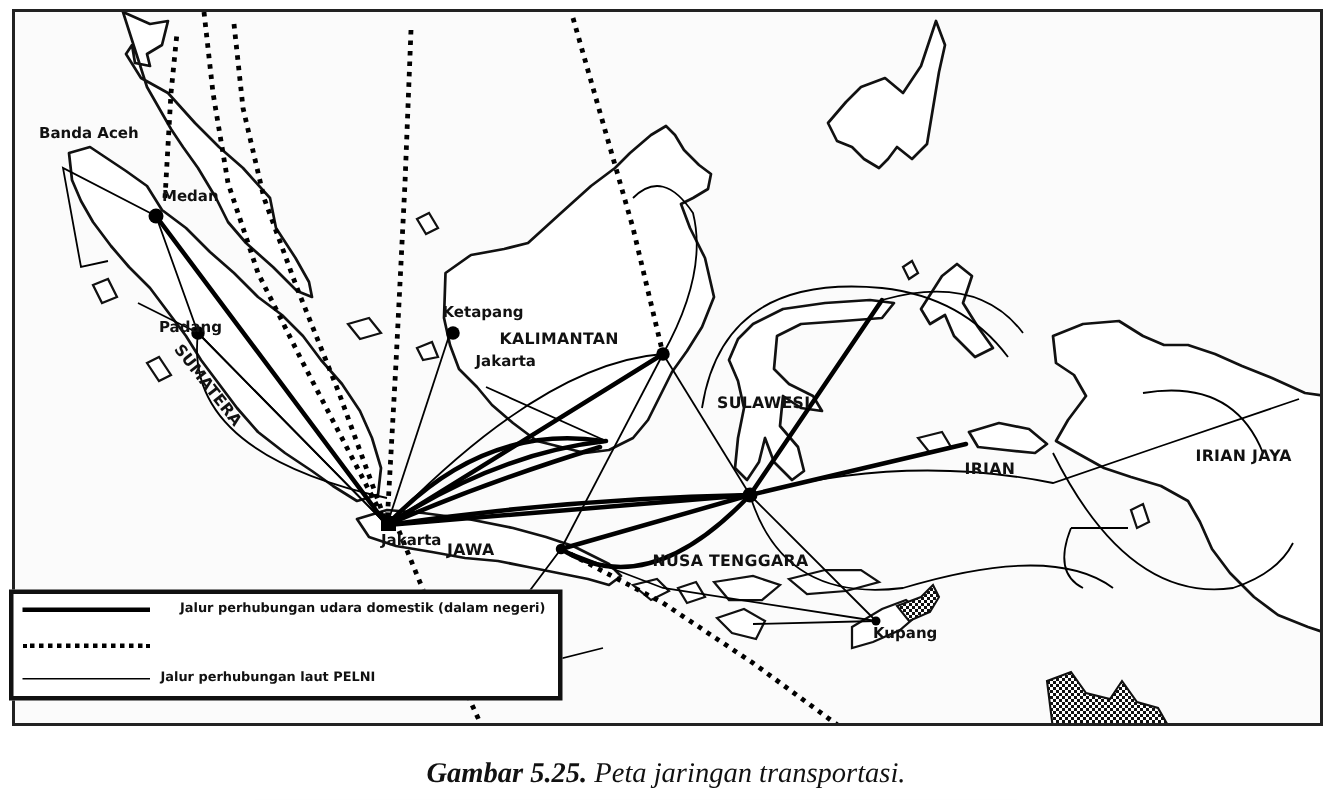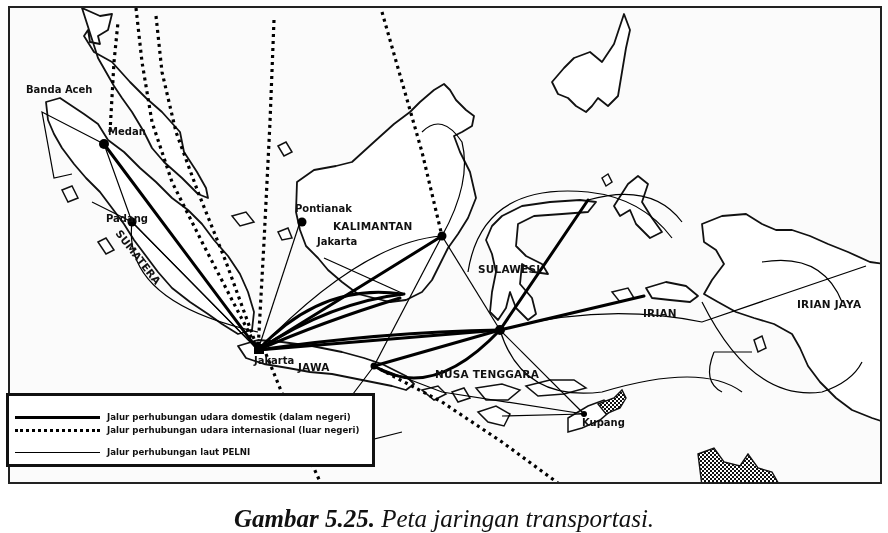--- a/index.html
+++ b/index.html
@@ -15,21 +15,21 @@
   .city-dot { fill: #000; }
   .lbl { position: absolute; font-family: "DejaVu Sans", sans-serif; font-weight: bold; font-size: 10px; color: #111; white-space: nowrap; line-height: 1; }
   .region { font-size: 10.5px; letter-spacing: 0.2px; }
   #legend { position: absolute; left: 6px; top: 393px; width: 369px; height: 74px; border: 3px solid #111; background: #fff; box-sizing: border-box; }
   .legend-row { position: absolute; left: 6px; height: 14px; display: flex; align-items: center; }
   .legend-line { width: 85px; margin-right: 7px; border-top-color: #000; }
   .legend-line.dom { border-top: 3px solid #000; }
   .legend-line.intl { border-top: 3px dotted #000; }
   .legend-line.sea { border-top: 1px solid #000; }
   .legend-text { font-family: "DejaVu Sans", sans-serif; font-weight: bold; font-size: 8.6px; color: #111; white-space: nowrap; }
-  #caption { position: absolute; left: 0; width: 888px; top: 505px; text-align: center; font-family: "Liberation Serif", serif; font-size: 25px; color: #111; }
+  #caption { position: absolute; left: 0; width: 888px; top: 505px; text-align: center; font-family: "Liberation Serif", serif; font-size: 19px; color: #111; }
   #caption .cap-num { font-weight: bold; font-style: italic; }
   #caption .cap-text { font-style: italic; }
 </style>
 </head>
 <body>
 
 <div id="map-frame">
   <svg id="map-svg" width="874" height="478" viewBox="8 6 874 478" xmlns="http://www.w3.org/2000/svg">
     <defs>
       <pattern id="dots" width="4" height="4" patternUnits="userSpaceOnUse">
@@ -136,41 +136,40 @@
       <rect class="city-dot" x="252" y="342" width="10" height="10"></rect>
       <circle class="city-dot" cx="372" cy="364" r="3.5"></circle>
       <circle class="city-dot" cx="582" cy="412" r="3"></circle>
     </g>
   </svg>
 </div>
 
 <div class="lbl" style="left:26px;top:85px;">Banda Aceh</div>
 <div class="lbl" style="left:108px;top:127px;">Medan</div>
 <div class="lbl" style="left:66px;top:214px;padding-left:40px;">Padang</div>
-<div class="lbl" style="left:295px;top:204px;">Pontianak</div>
+<div class="lbl" style="left:295px;top:204px;">Ketapang</div>
 <div class="lbl" style="left:317px;top:237px;">Jakarta</div>
 <div class="lbl" style="left:254px;top:356px;">Jakarta</div>
 <div class="lbl" style="left:582px;top:418px;">Kupang</div>
 
 <div class="lbl region" style="left:122px;top:228px;transform:rotate(52deg);transform-origin:left top;">SUMATERA</div>
 <div class="lbl region" style="left:333px;top:221px;">KALIMANTAN</div>
 <div class="lbl region" style="left:478px;top:264px;">SULAWESI</div>
 <div class="lbl region" style="left:298px;top:362px;">JAWA</div>
 <div class="lbl region" style="left:435px;top:369px;">NUSA TENGGARA</div>
 <div class="lbl region" style="left:643px;top:308px;">IRIAN</div>
 <div class="lbl region" style="left:797px;top:299px;">IRIAN JAYA</div>
 
 <div id="legend">
-  <div class="legend-row" style="top:14px;">
+  <div class="legend-row" style="top:3px;gap:13px;">
     <div class="legend-line dom"></div>
     <span class="legend-text">Jalur perhubungan udara domestik (dalam negeri)</span>
   </div>
   <div class="legend-row" style="top:27px;">
     <div class="legend-line intl"></div>
-    <span class="legend-text">Jalur perhubungan udara internasional (luar negeri)</span>
   </div>
   <div class="legend-row" style="top:49px;">
     <div class="legend-line sea"></div>
     <span class="legend-text">Jalur perhubungan laut PELNI</span>
   </div>
 </div>
 
 <div id="caption">
   <span class="cap-num">Gambar 5.25.</span>
   <span class="cap-text">Peta jaringan transportasi.</span>

